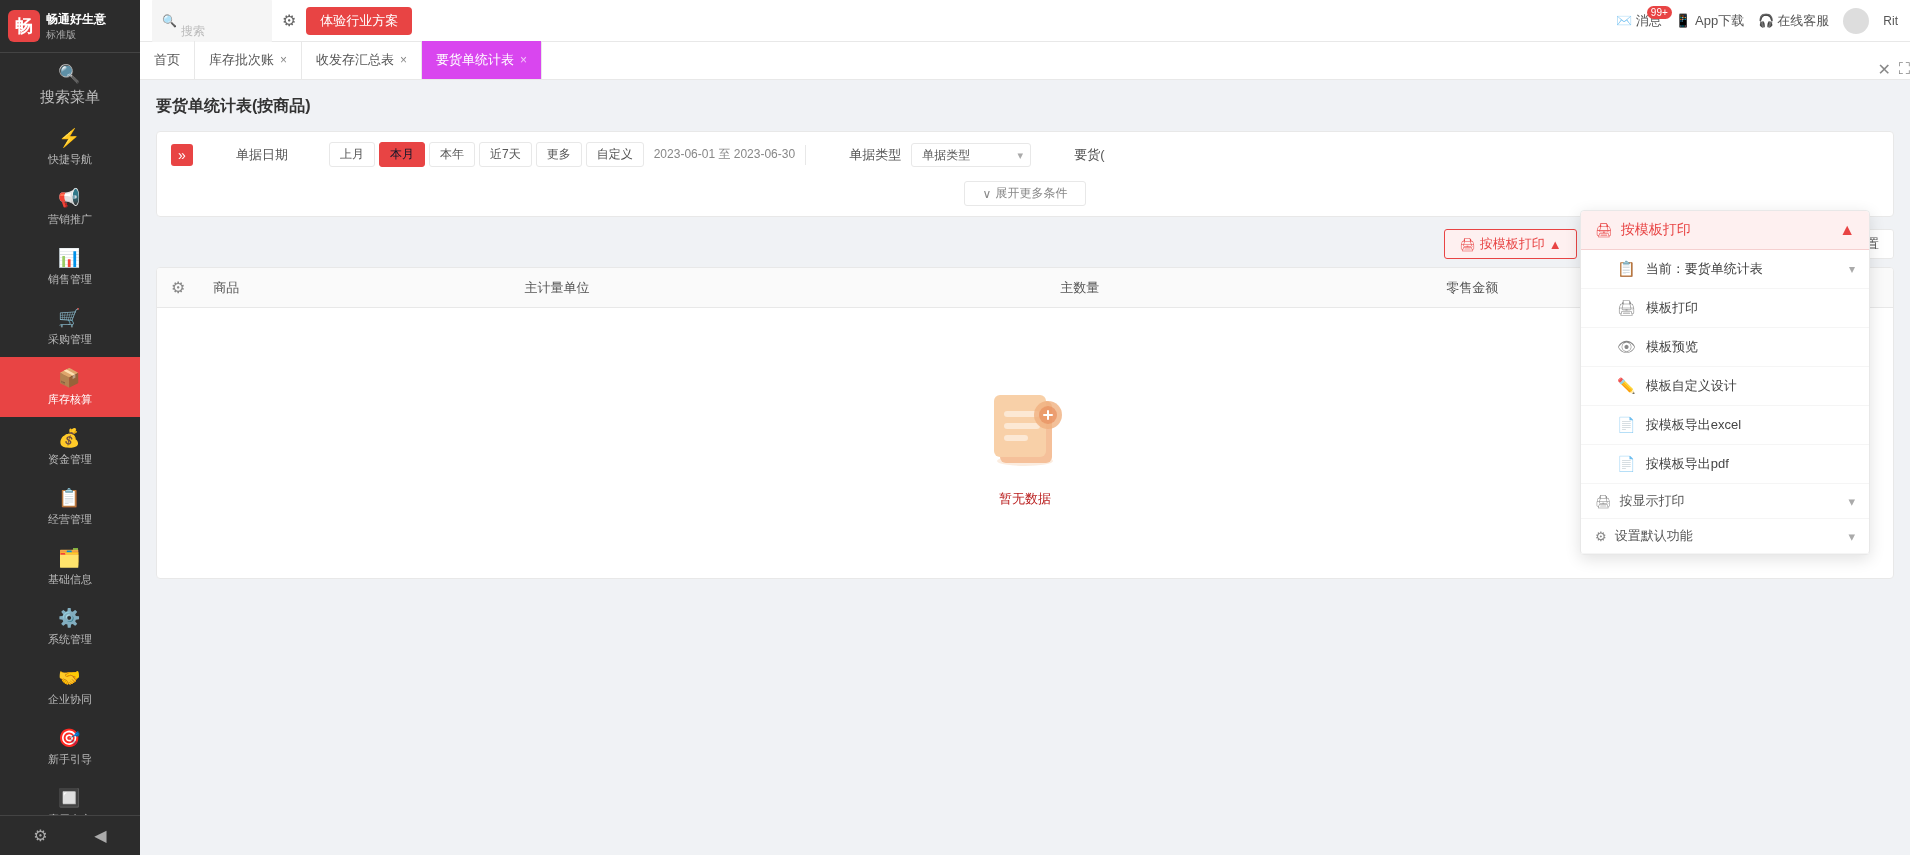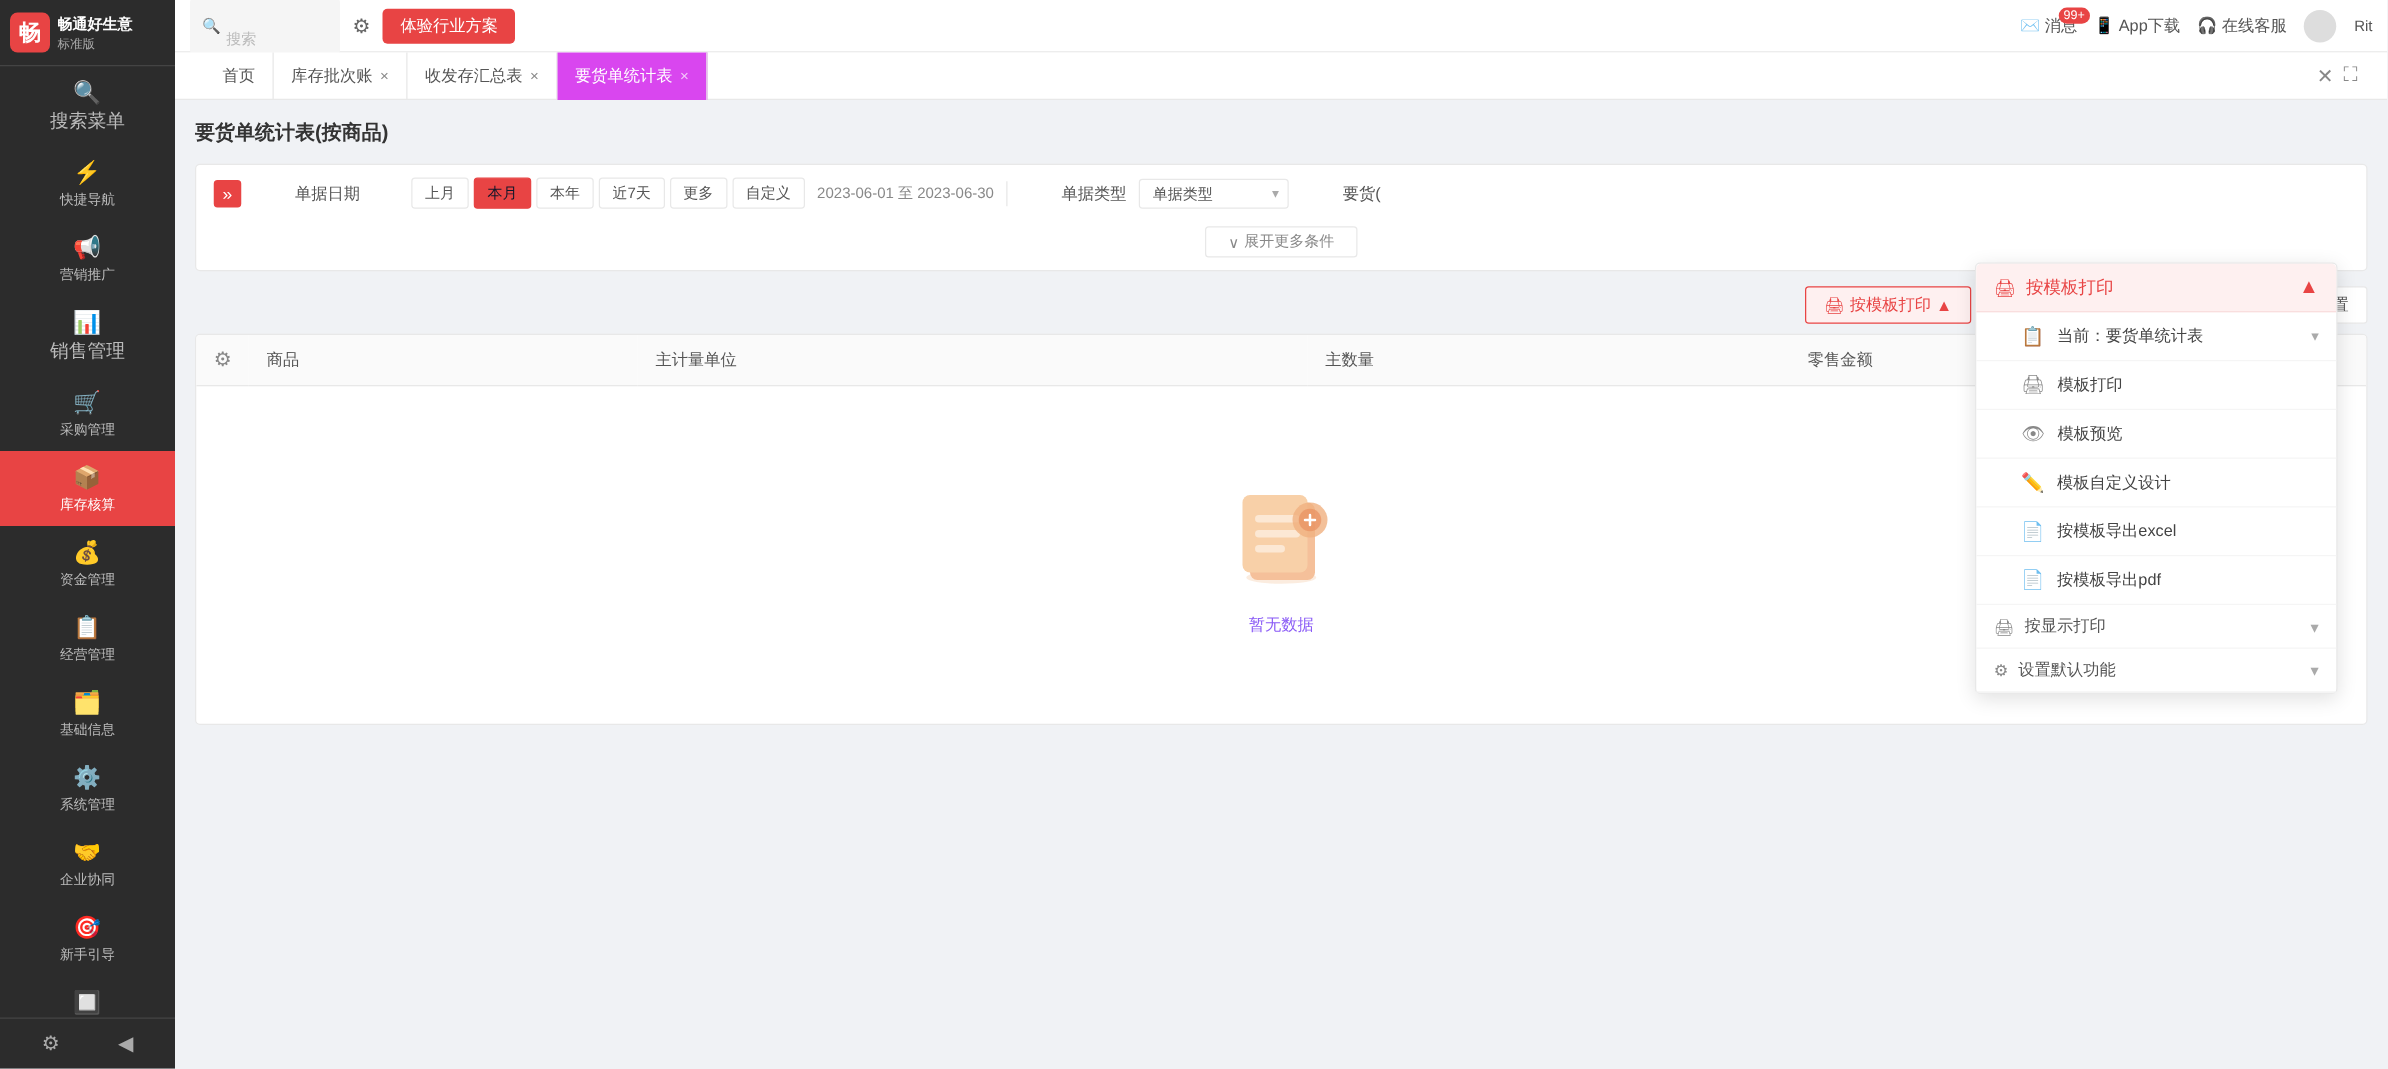--- a/index.html
+++ b/index.html
@@ -107,22 +107,22 @@
       background: #ddd;
       border-radius: 50%;
     }
     .topbar-username { font-size: 12px; color: #555; }
 
     
     .tabs-bar {
       background: #fff;
       height: 38px;
       display: flex;
-      align-items: center;
-      padding: 0 24px;
+      align-items: flex-end;
+      padding: 0 0;
       gap: 0;
       border-bottom: 1px solid #e8e8e8;
       flex-shrink: 0;
     }
     .tab-item {
       padding: 0 14px;
       height: 38px;
       display: flex;
       align-items: center;
       gap: 6px;
@@ -259,21 +259,21 @@
     .col-setting { color: #888; cursor: pointer; font-size: 16px; }
 
     
     .empty-state {
       display: flex;
       flex-direction: column;
       align-items: center;
       justify-content: center;
       padding: 60px 0;
     }
-    .empty-text { color: #8b5cf6; font-size: 13px; margin-top: 12px; }
+    .empty-text { color: #b91c1c; font-size: 13px; margin-top: 12px; }
 
     
     .table-toolbar {
       display: flex;
       align-items: center;
       justify-content: flex-end;
       gap: 10px;
       margin-bottom: 8px;
     }
     .toolbar-btn {
@@ -382,21 +382,21 @@
       <div class="sidebar-item">
         <span class="si-icon">⚡</span>
         <span style="font-size:11px;">快捷导航</span>
       </div>
       <div class="sidebar-item">
         <span class="si-icon">📢</span>
         <span style="font-size:11px;">营销推广</span>
       </div>
       <div class="sidebar-item">
         <span class="si-icon">📊</span>
-        <span style="font-size:15px;">销售管理</span>
+        <span style="font-size:11px;">销售管理</span>
       </div>
       <div class="sidebar-item">
         <span class="si-icon">🛒</span>
         <span style="font-size:11px;">采购管理</span>
       </div>
       <div class="sidebar-item active">
         <span class="si-icon">📦</span>
         <span style="font-size:11px;">库存核算</span>
       </div>
       <div class="sidebar-item">

